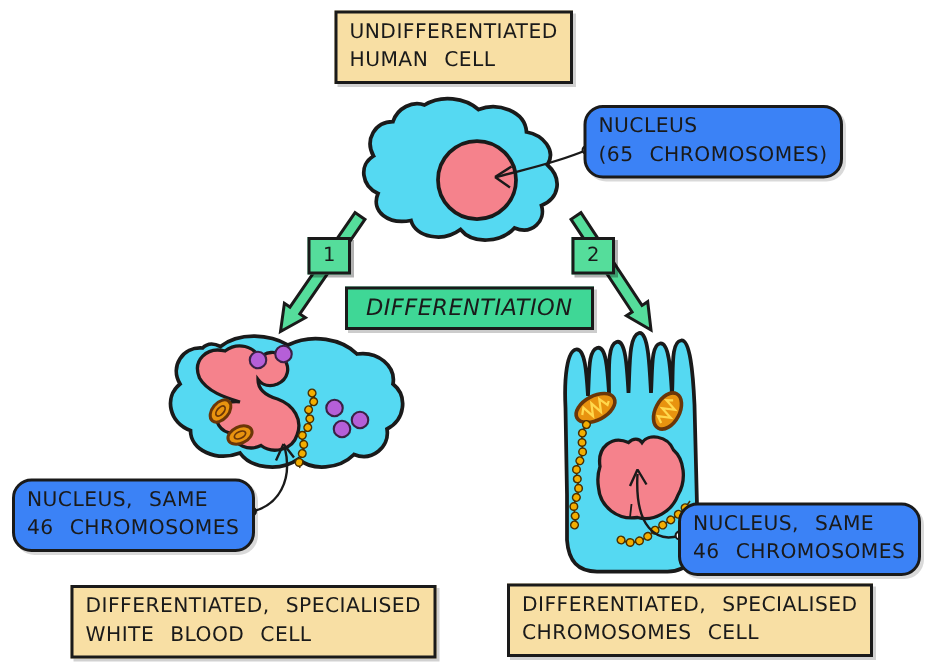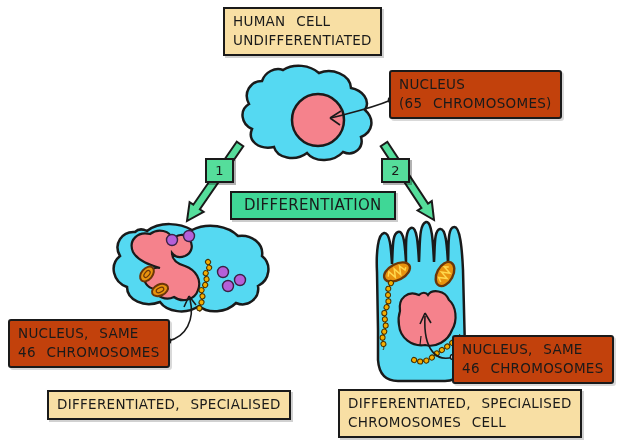--- a/index.html
+++ b/index.html
@@ -7,22 +7,22 @@
     position:relative;width:619px;height:443px;background:#ffffff;overflow:hidden;
     font-family:"DejaVu Sans","Liberation Sans",sans-serif;color:#1a1a1a;
   }
   #art{position:absolute;left:0;top:0;z-index:0;}
   .lbl{
     position:absolute;z-index:2;display:inline-block;
     font-size:13.5px;line-height:19px;letter-spacing:0.3px;word-spacing:0.45em;
     white-space:nowrap;padding:3px 8px 4px 8px;border:2px solid #1a1a1a;
   }
   .tan{background:#f8dfa4;box-shadow:2px 2px 0 rgba(0,0,0,0.18);}
-  .gray{background:#c2410c;border-radius:3px;border-width:2px;box-shadow:2px 2px 0 rgba(0,0,0,0.15);}
-  .green{background:#3fd796;font-size:15px;padding:3px 12px;box-shadow:2px 2px 0 rgba(0,0,0,0.2);}
+  .gray{background:#3b82f6;border-radius:13px;border-width:2px;box-shadow:2px 2px 0 rgba(0,0,0,0.15);}
+  .green{background:#3fd796;font-size:15px;padding:3px 12px;box-shadow:2px 2px 0 rgba(0,0,0,0.2);font-style:italic;}
   .num-box{
     position:absolute;z-index:2;width:25px;height:21px;background:#55dd9b;
     border:2px solid #1a1a1a;display:flex;align-items:center;justify-content:center;
     font-size:13px;box-shadow:2px 2px 0 rgba(0,0,0,0.3);
   }
 </style>
 </head>
 <body>
 
 <div id="stage">
@@ -115,22 +115,22 @@
     </g>
 
     <g fill="none" stroke="#1a1a1a" stroke-width="1.6">
       <path d="M 453 357 C 438 362 423 352 425 316"></path>
       <path d="M 425 313 L 420 324 M 425 313 L 431 323"></path>
     </g>
     <circle cx="453" cy="357" r="2.6" fill="#fff" stroke="#1a1a1a" stroke-width="1.4"></circle>
   </svg>
 
   <div class="lbl tan" style="left:223px;top:7px;">
+    <div>UNDIFFERENTIATED</div>
     <div>HUMAN CELL</div>
-    <div>UNDIFFERENTIATED</div>
   </div>
 
   <div class="lbl gray" style="left:389px;top:70px;">
     <div>NUCLEUS</div>
     <div>(65 CHROMOSOMES)</div>
   </div>
 
   <div class="num-box" style="left:205px;top:158px;">
     <span>1</span>
   </div>
@@ -147,20 +147,21 @@
     <div>46 CHROMOSOMES</div>
   </div>
 
   <div class="lbl gray" style="left:452px;top:335px;">
     <div>NUCLEUS, SAME</div>
     <div>46 CHROMOSOMES</div>
   </div>
 
   <div class="lbl tan" style="left:47px;top:390px;">
     <div>DIFFERENTIATED, SPECIALISED</div>
+    <div>WHITE BLOOD CELL</div>
   </div>
 
   <div class="lbl tan" style="left:338px;top:389px;">
     <div>DIFFERENTIATED, SPECIALISED</div>
     <div>CHROMOSOMES CELL</div>
   </div>
 
 </div>
 
 </body></html>

